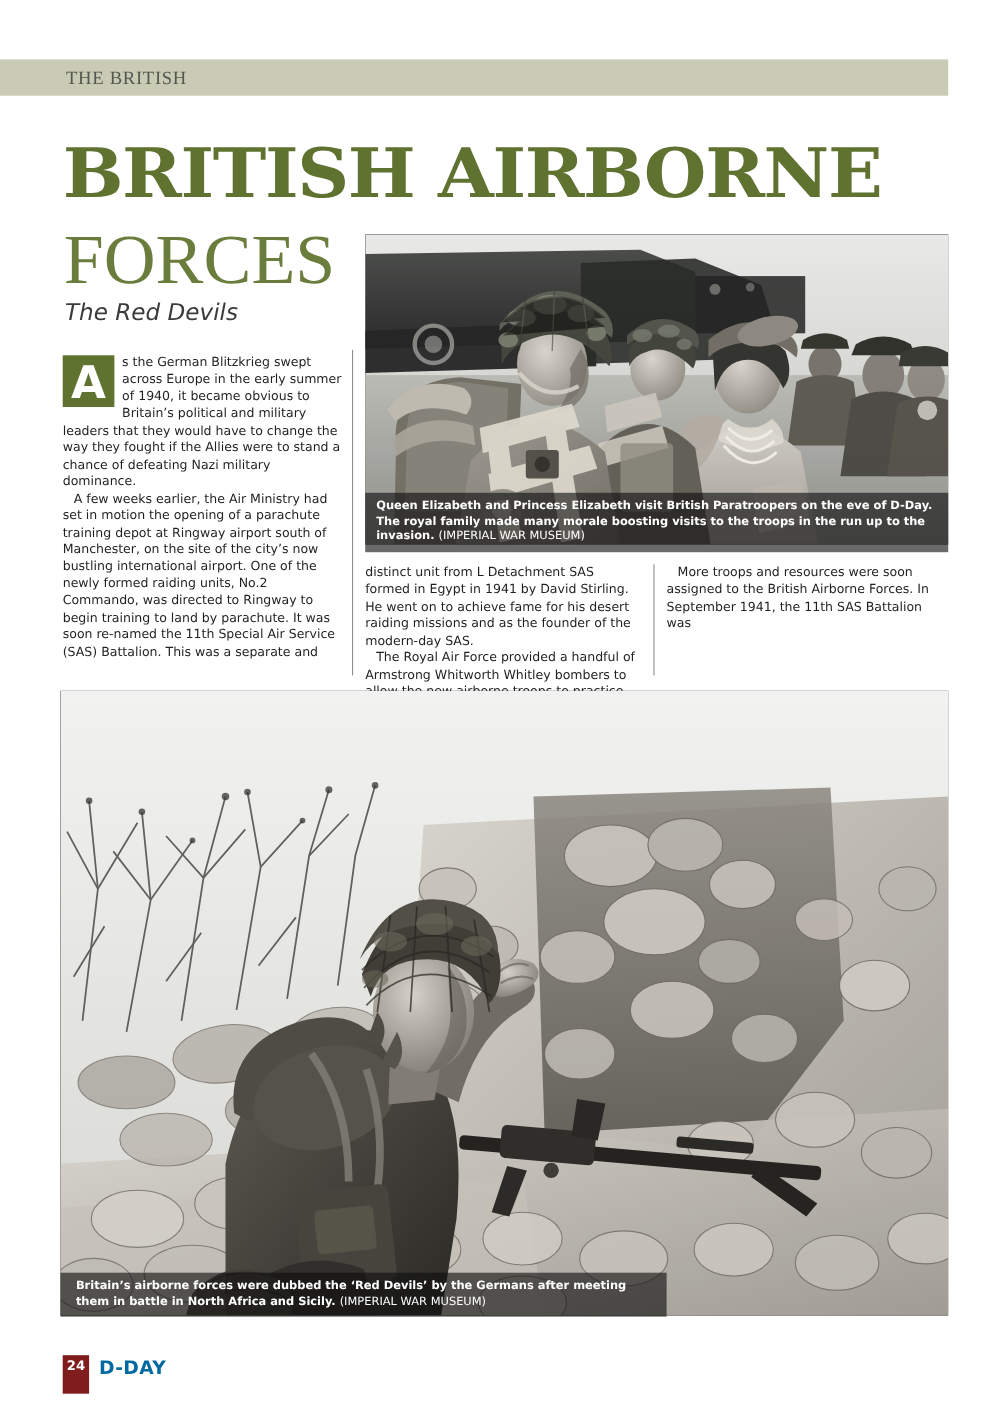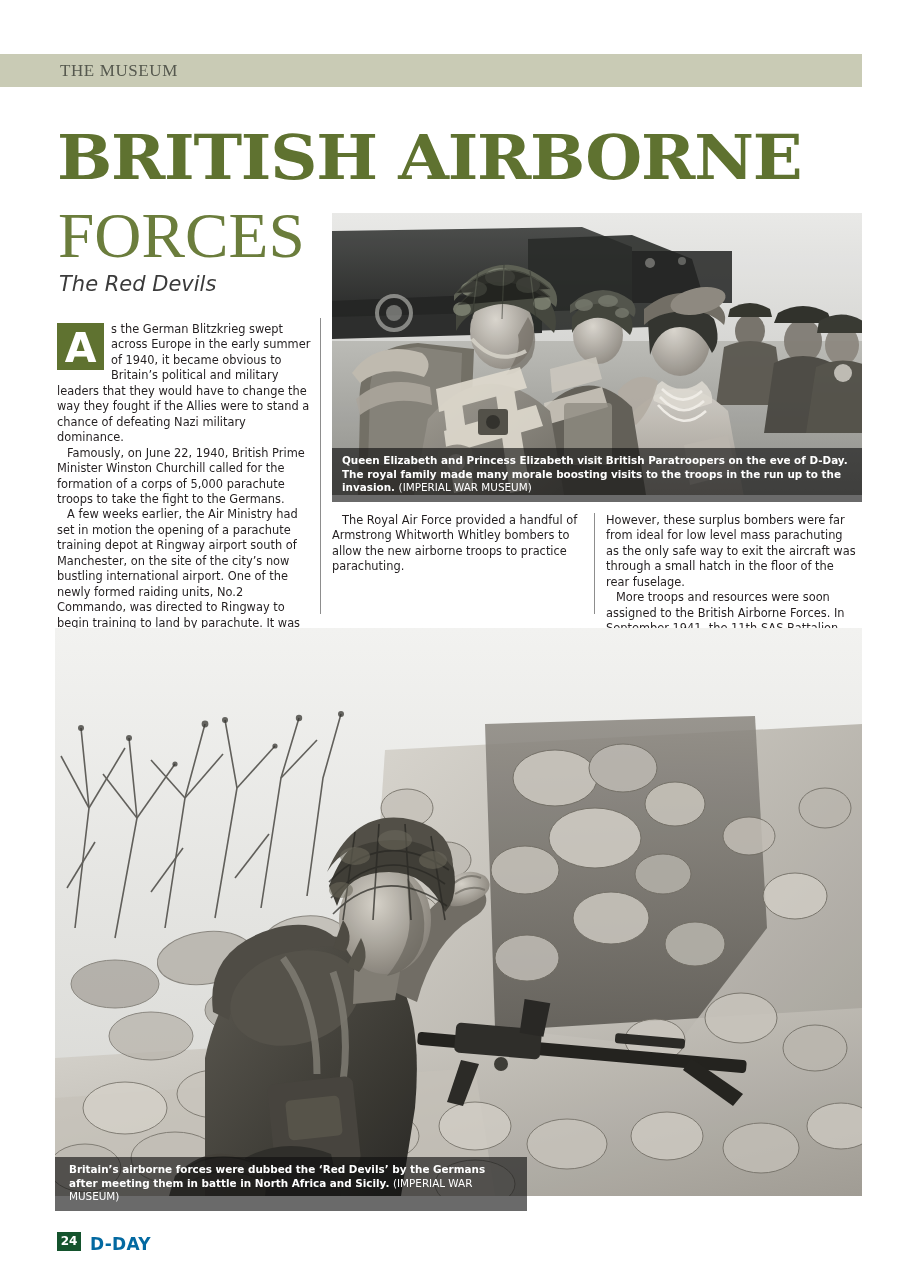--- a/index.html
+++ b/index.html
@@ -137,32 +137,32 @@
     box-sizing: border-box;
   }
   .caption .credit {
     font-weight: 400;
   }
   #cap-top {
     left: 332px; top: 448px; width: 530px;
     padding: 6px 10px 7px 10px;
   }
   #cap-bot {
-    left: 55px; top: 1157px; width: 472px;
+    left: 55px; top: 1157px; width: 551px;
     padding: 6px 13px 7px 14px;
   }
 
   
   .folio-box {
     position: absolute;
     left: 57px;
     top: 1232px;
     width: 24px;
-    height: 19px;
-    background: #14532d;
+    height: 35px;
+    background: #7f1d1d;
     color: #ffffff;
     font-family: "DejaVu Sans", sans-serif;
     font-weight: 700;
     font-size: 12px;
     line-height: 19px;
     text-align: center;
   }
   .folio-label {
     position: absolute;
     left: 90px;
@@ -172,21 +172,21 @@
     font-size: 17px;
     letter-spacing: 0.3px;
     color: #0369a1;
     white-space: nowrap;
   }
 </style>
 </head>
 <body>
 
 <div class="kicker-band"></div>
-<div class="kicker-text">THE MUSEUM</div>
+<div class="kicker-text">THE BRITISH</div>
 
 <div class="title-main">BRITISH AIRBORNE</div>
 <div class="title-sub">FORCES</div>
 <div class="deck">The Red Devils</div>
 
 <div class="photo" id="photo-top">
   <svg viewBox="0 0 530 282" preserveAspectRatio="xMidYMid slice">
     <defs>
       <linearGradient id="skyT" x1="0" y1="0" x2="0" y2="1">
         <stop offset="0%" stop-color="#e9e9e7"></stop>
@@ -324,30 +324,29 @@
   <span>Queen Elizabeth and Princess Elizabeth visit British Paratroopers on the eve of D-Day. The royal family made many morale boosting visits to the troops in the run up to the invasion.</span>
   <span class="credit">(IMPERIAL WAR MUSEUM)</span>
 </div>
 
 <div class="rule" id="rule1"></div>
 <div class="rule" id="rule2"></div>
 
 <div class="col" id="col1">
   <div class="dropcap">A</div>
   <p>s the German Blitzkrieg swept across Europe in the early summer of 1940, it became obvious to Britain’s political and military leaders that they would have to change the way they fought if the Allies were to stand a chance of defeating Nazi military dominance.</p>
-  <p class="ind">Famously, on June 22, 1940, British Prime Minister Winston Churchill called for the formation of a corps of 5,000 parachute troops to take the fight to the Germans.</p>
   <p class="ind">A few weeks earlier, the Air Ministry had set in motion the opening of a parachute training depot at Ringway airport south of Manchester, on the site of the city’s now bustling international airport. One of the newly formed raiding units, No.2 Commando, was directed to Ringway to begin training to land by parachute. It was soon re-named the 11th Special Air Service (SAS) Battalion. This was a separate and</p>
 </div>
 
 <div class="col" id="col2">
+  <p>distinct unit from L Detachment SAS formed in Egypt in 1941 by David Stirling. He went on to achieve fame for his desert raiding missions and as the founder of the modern-day SAS.</p>
   <p class="ind">The Royal Air Force provided a handful of Armstrong Whitworth Whitley bombers to allow the new airborne troops to practice parachuting.</p>
 </div>
 
 <div class="col" id="col3">
-  <p>However, these surplus bombers were far from ideal for low level mass parachuting as the only safe way to exit the aircraft was through a small hatch in the floor of the rear fuselage.</p>
   <p class="ind">More troops and resources were soon assigned to the British Airborne Forces. In September 1941, the 11th SAS Battalion was</p>
 </div>
 
 <div class="photo" id="photo-bot">
   <svg viewBox="0 0 807 568" preserveAspectRatio="xMidYMid slice">
     <defs>
       <linearGradient id="skyB" x1="0" y1="0" x2="0" y2="1">
         <stop offset="0%" stop-color="#f2f2f0"></stop>
         <stop offset="100%" stop-color="#d6d6d2"></stop>
       </linearGradient>

